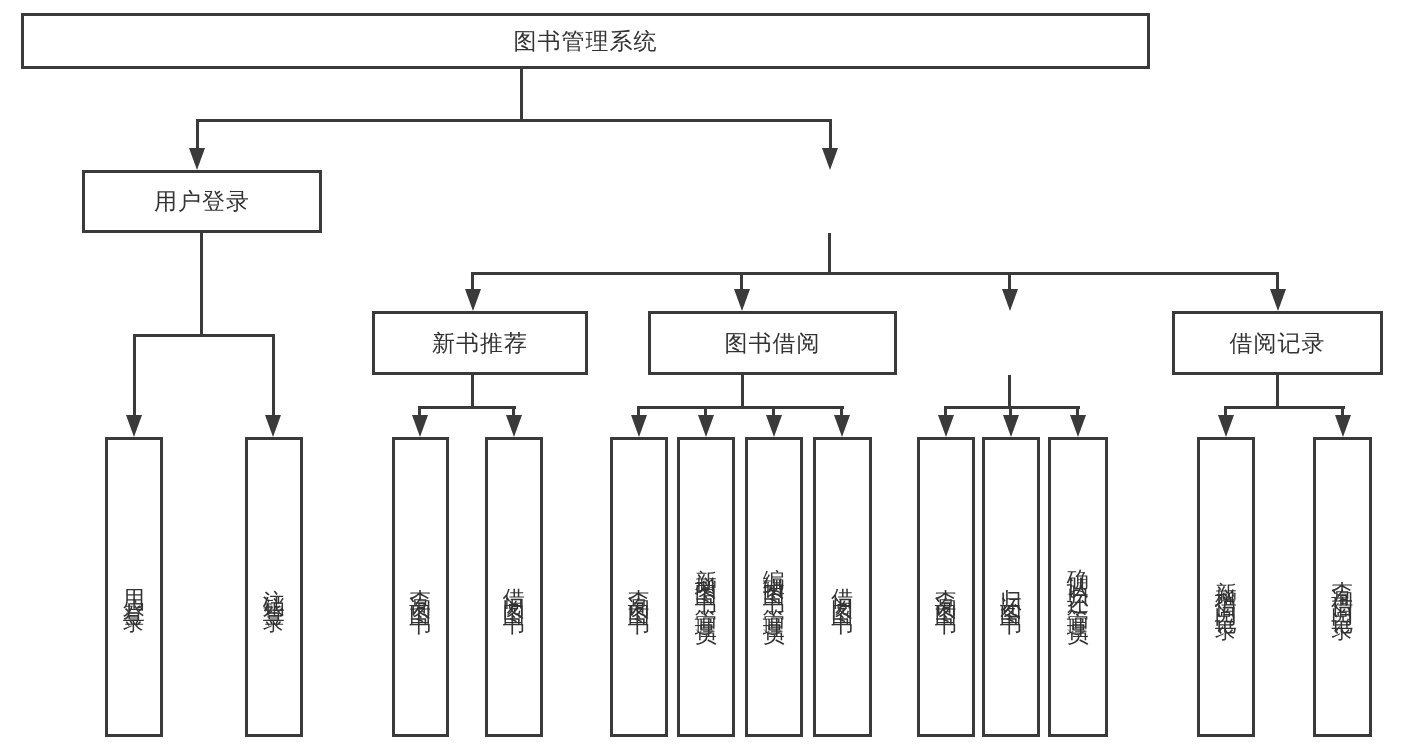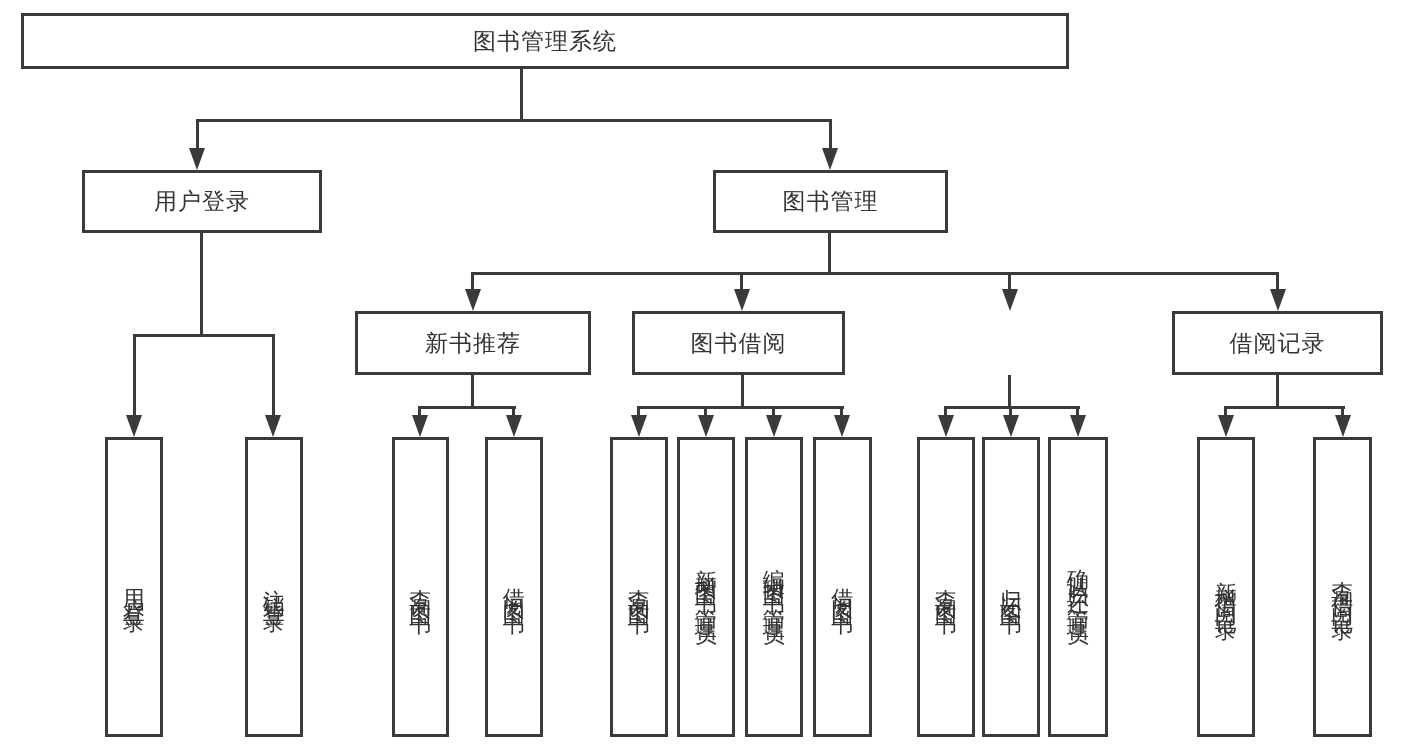--- a/index.html
+++ b/index.html
@@ -68,60 +68,57 @@
     opacity:0.8;
     white-space:nowrap;
     z-index:5;
   }
 </style>
 </head>
 <body>
 
 <div class="canvas">
 
-  <div class="box" style="left:21px;top:13px;width:1048px;height:56px">
+  <div class="box" style="left:21px;top:13px;width:1129px;height:56px">
     <span class="hlabel">图书管理系统</span>
   </div>
 
   <div class="ln v" style="left:520px;top:69px;height:52px"></div>
   <div class="ln h" style="left:196px;top:119px;width:636px"></div>
   <div class="ln v" style="left:196px;top:119px;height:33px"></div>
   <div class="ln v" style="left:829px;top:119px;height:33px"></div>
   <div class="ar" style="left:189px;top:148px"></div>
   <div class="ar" style="left:822px;top:148px"></div>
 
   <div class="box" style="left:82px;top:170px;width:240px;height:63px">
     <span class="hlabel">用户登录</span>
-  </div>
-  <div class="box" style="left:713px;top:170px;width:235px;height:63px">
-    <span class="hlabel">图书管理</span>
   </div>
 
   <div class="ln v" style="left:200px;top:233px;height:103px"></div>
   <div class="ln h" style="left:133px;top:334px;width:142px"></div>
   <div class="ln v" style="left:133px;top:334px;height:84px"></div>
   <div class="ln v" style="left:272px;top:334px;height:84px"></div>
   <div class="ar" style="left:126px;top:415px"></div>
   <div class="ar" style="left:265px;top:415px"></div>
 
   <div class="ln v" style="left:828px;top:233px;height:42px"></div>
   <div class="ln h" style="left:471px;top:272px;width:808px"></div>
   <div class="ln v" style="left:471px;top:272px;height:22px"></div>
   <div class="ln v" style="left:740px;top:272px;height:22px"></div>
   <div class="ln v" style="left:1008px;top:272px;height:22px"></div>
   <div class="ln v" style="left:1276px;top:272px;height:22px"></div>
   <div class="ar" style="left:465px;top:289px"></div>
   <div class="ar" style="left:734px;top:289px"></div>
   <div class="ar" style="left:1002px;top:289px"></div>
   <div class="ar" style="left:1270px;top:289px"></div>
 
-  <div class="box" style="left:355px;top:311px;width:236px;height:64px">
+  <div class="box" style="left:372px;top:311px;width:216px;height:64px">
     <span class="hlabel">新书推荐</span>
   </div>
-  <div class="box" style="left:632px;top:311px;width:213px;height:64px">
+  <div class="box" style="left:648px;top:311px;width:249px;height:64px">
     <span class="hlabel">图书借阅</span>
   </div>
   <div class="box" style="left:1172px;top:311px;width:211px;height:64px">
     <span class="hlabel">借阅记录</span>
   </div>
 
   <div class="ln v" style="left:471px;top:375px;height:34px"></div>
   <div class="ln h" style="left:418px;top:406px;width:98px"></div>
   <div class="ln v" style="left:418px;top:406px;height:12px"></div>
   <div class="ln v" style="left:512px;top:406px;height:12px"></div>

